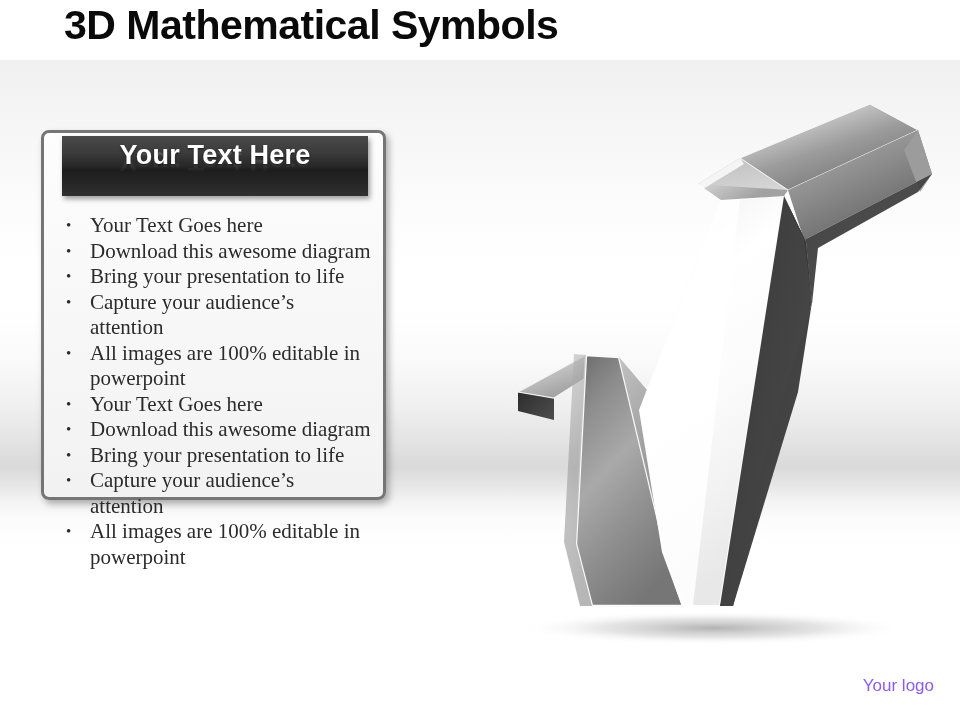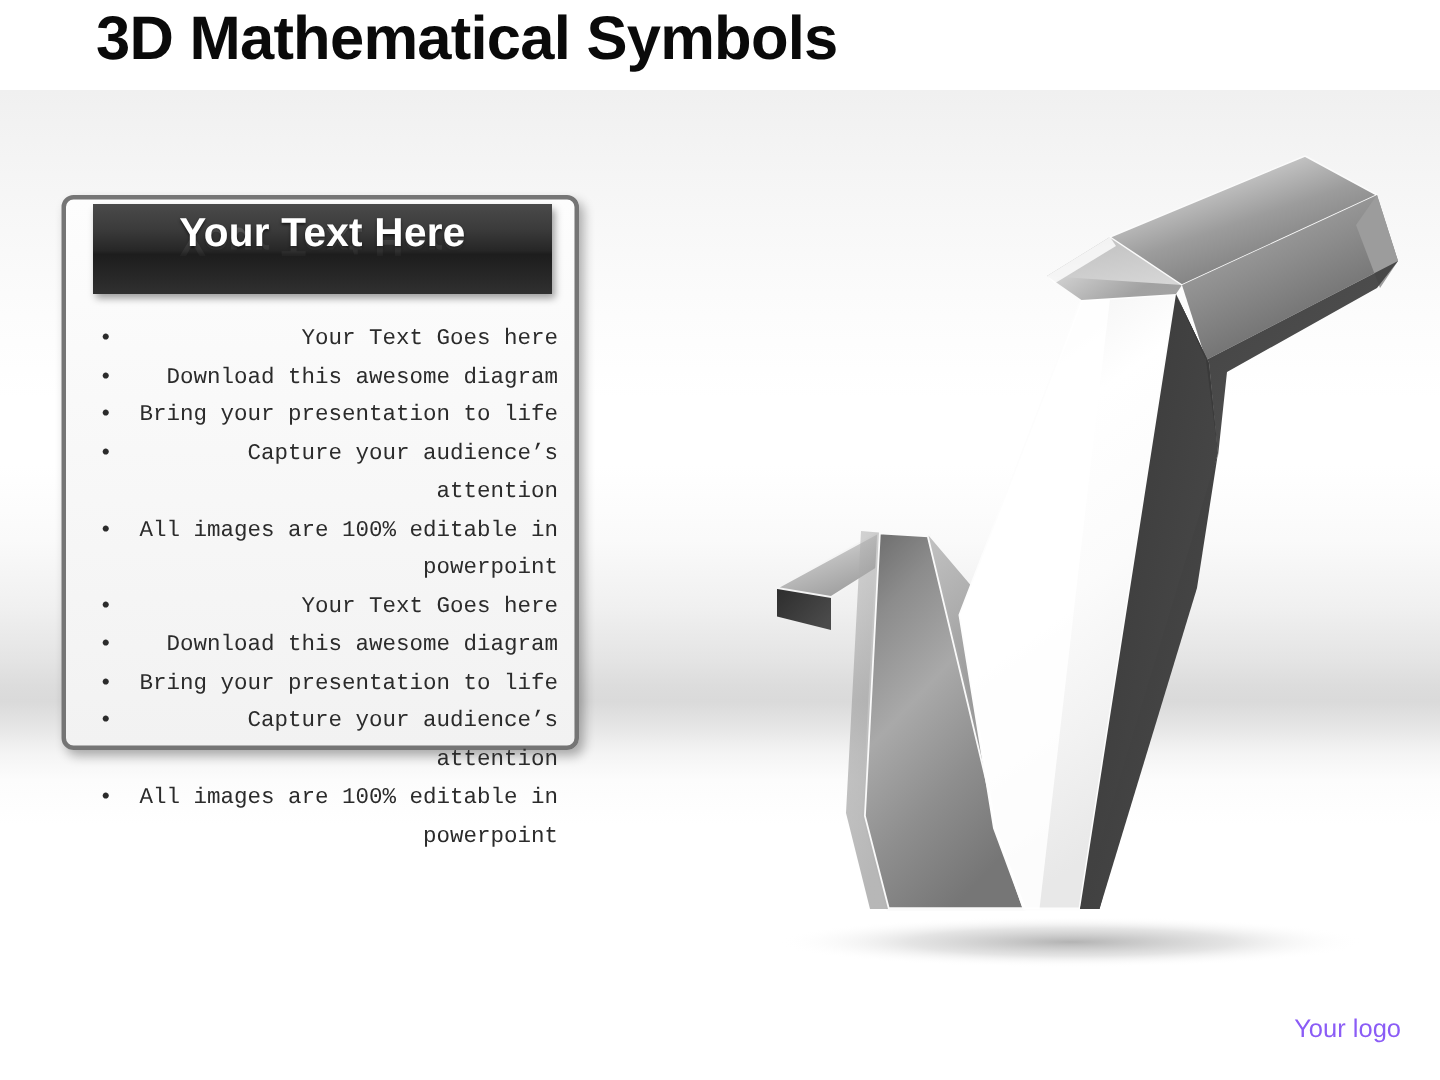--- a/index.html
+++ b/index.html
@@ -125,25 +125,24 @@
   #bullet-list {
     position: absolute;
     left: 16px; top: 80px;
     width: 312px;
     margin: 0; padding: 0;
     list-style: none;
   }
   #bullet-list li {
     position: relative;
     padding-left: 30px;
-    font-size: 15px;
+    font-size: 21px;
     line-height: 25.5px;
     color: #2b2b2b;
-    font-family: Liberation Mono, monospace;
-    text-align: right;
+    font-family: Liberation Serif, serif;
   }
   #bullet-list li::before {
     content: "\2022";
     position: absolute;
     left: 6px; top: 0;
     color: #2b2b2b;
     font-size: 15px;
   }
 
   

